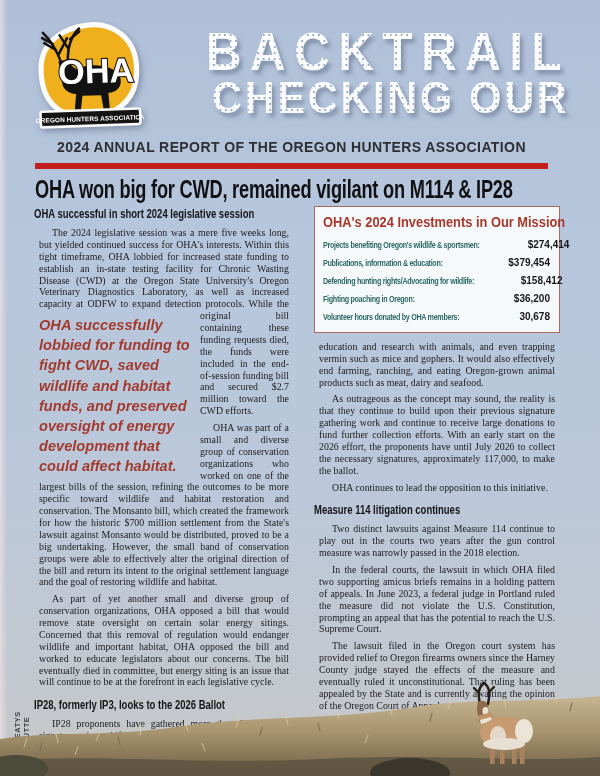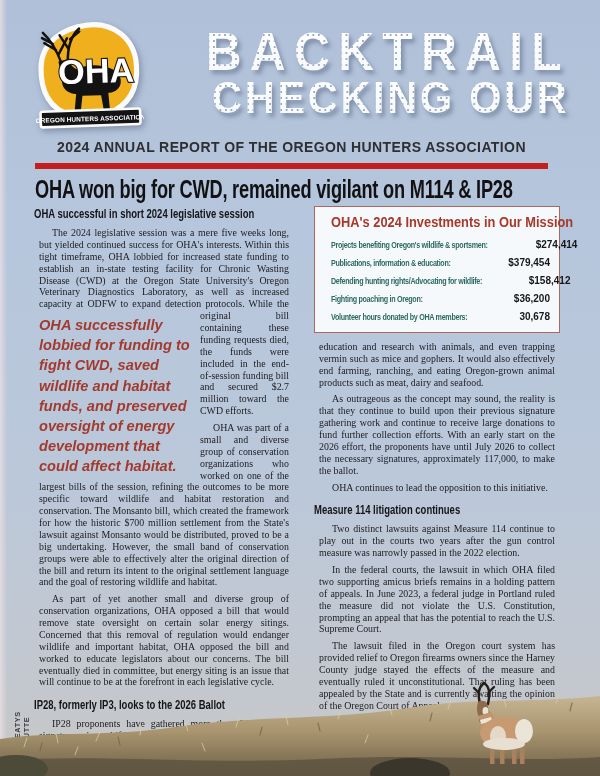--- a/index.html
+++ b/index.html
@@ -36,21 +36,21 @@
         transform:scaleX(.72);transform-origin:left;}
   h3.sec.mt{margin-top:9px;}
   .body-text{font-family:"Liberation Serif",serif;font-size:9.9px;line-height:1.2;color:#1c1c20;text-align:justify;}
   .body-text p{margin:5px;}
   .ind{text-indent:13px;}
   .pull-quote{float:left;width:152px;margin:5px 9px 3px 0;
         font-family:"Liberation Sans",sans-serif;font-style:italic;font-weight:bold;
         font-size:14.6px;line-height:1.38;color:#a33a2e;text-align:left;text-indent:0;}
 
   
-  .inv-box{border:1.6px solid #a96a5d;background:#f6f9fb;padding:7px 9px 6px 16px;margin-bottom:8px;}
+  .inv-box{border:1.6px solid #a96a5d;background:#f6f9fb;padding:7px 9px 6px 8px;margin-bottom:8px;}
   .inv-title{font-size:14.6px;font-weight:bold;color:#a8382a;white-space:nowrap;
         transform:scaleX(.88);transform-origin:left;margin-bottom:5px;}
   .inv-row{display:flex;align-items:baseline;justify-content:space-between;padding:3.6px 0;}
   .inv-label{flex:1;font-size:9.2px;font-weight:bold;color:#2e6b66;letter-spacing:-.4px;white-space:nowrap;
         transform:scaleX(.78);transform-origin:left;overflow:visible;}
   .inv-value{font-size:10px;font-weight:bold;color:#17171a;white-space:nowrap;margin-left:4px;}
 
   
   .donate{margin:9px 0 0 25px;font-family:"Liberation Serif",serif;font-size:10.6px;font-weight:bold;
         line-height:1.32;color:#26262b;text-align:left;}
@@ -141,21 +141,21 @@
       </div>
 
       <div class="body-text">
         <p>education and research with animals, and even trapping vermin such as mice and gophers. It would also effectively end farming, ranching, and eating Oregon-grown animal products such as meat, dairy and seafood.</p>
         <p class="ind">As outrageous as the concept may sound, the reality is that they continue to build upon their previous signature gathering work and continue to receive large donations to fund further collection efforts. With an early start on the 2026 effort, the proponents have until July 2026 to collect the necessary signatures, approximately 117,000, to make the ballot.</p>
         <p class="ind">OHA continues to lead the opposition to this initiative.</p>
       </div>
 
       <h3 class="sec mt">Measure 114 litigation continues</h3>
       <div class="body-text">
-        <p class="ind">Two distinct lawsuits against Measure 114 continue to play out in the courts two years after the gun control measure was narrowly passed in the 2022 election.</p>
+        <p class="ind">Two distinct lawsuits against Measure 114 continue to play out in the courts two years after the gun control measure was narrowly passed in the 2018 election.</p>
         <p class="ind">In the federal courts, the lawsuit in which OHA filed two supporting amicus briefs remains in a holding pattern of appeals. In June 2023, a federal judge in Portland ruled the measure did not violate the U.S. Constitution, prompting an appeal that has the potential to reach the U.S. Supreme Court.</p>
         <p class="ind">The lawsuit filed in the Oregon court system has provided relief to Oregon firearms owners since the Harney County judge stayed the effects of the measure and eventually ruled it unconstitutional. That ruling has been appealed by the State and is currently awaiting the opinion of the Oregon Court of Appeals.</p>
       </div>
 
       <div class="donate">
         <div>To donate to OHA's Victory Fund,</div>
         <div>see Page 13, call 541-772-7313, or visit</div>
         <a href="#">https://oregonhunters.org/donate</a>
       </div>
     </div>

